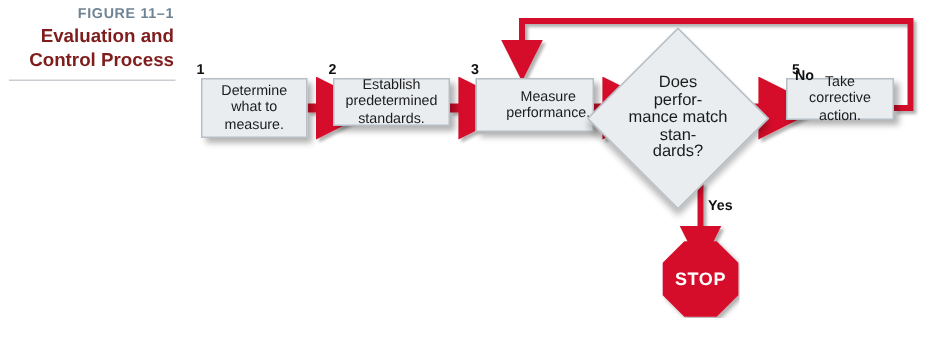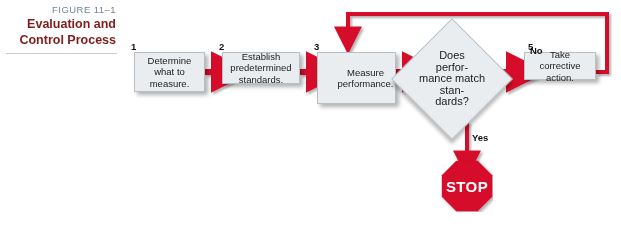--- a/index.html
+++ b/index.html
@@ -19,21 +19,21 @@
   #caption-block{
     position:absolute;
     left:0px; top:0px;
     width:124px;
     text-align:right;
     padding-right:8px;
     box-sizing:border-box;
   }
   #figure-label{
     font-size:9.5px;
-    font-weight:normal;
+    font-weight:bold;
     letter-spacing:.45px;
     color:#6e8494;
     margin-top:3px;
     line-height:13px;
   }
   #figure-title{
     font-size:12.5px;
     font-weight:bold;
     color:#7f1d1d;
     line-height:15.5px;
@@ -123,21 +123,21 @@
     left:441px; top:160px;
     width:52px; height:52px;
   }
   #stop-label{
     position:absolute;
     left:441px; top:160px;
     width:52px; height:52px;
     display:flex;
     align-items:center;
     justify-content:center;
-    font-size:15px;
+    font-size:12px;
     font-weight:bold;
     color:#ffffff;
     letter-spacing:.4px;
     pointer-events:none;
   }
 </style>
 </head>
 <body>
 
 <div id="figure-root">
@@ -186,21 +186,21 @@
   </div>
 
   <div class="step-num" style="left:219px; top:41px;">2</div>
   <div class="node" id="node-2" style="left:222px; top:52px; width:78px; height:32px;">
     <span class="node-text">Establish
 predetermined
 standards.</span>
   </div>
 
   <div class="step-num" style="left:314px; top:41px;">3</div>
-  <div class="node" id="node-3" style="left:317px; top:52px; width:79px; height:52px;padding-left:18px;">
+  <div class="node" id="node-3" style="left:317px; top:52px; width:79px; height:36px;padding-left:18px;">
     <span class="node-text">Measure
 performance.</span>
   </div>
 
   <div class="step-num" style="left:437px; top:39px;">4</div>
   <div id="decision-diamond"></div>
   <div id="decision-text">Does
 perfor-
 mance match
 stan-

